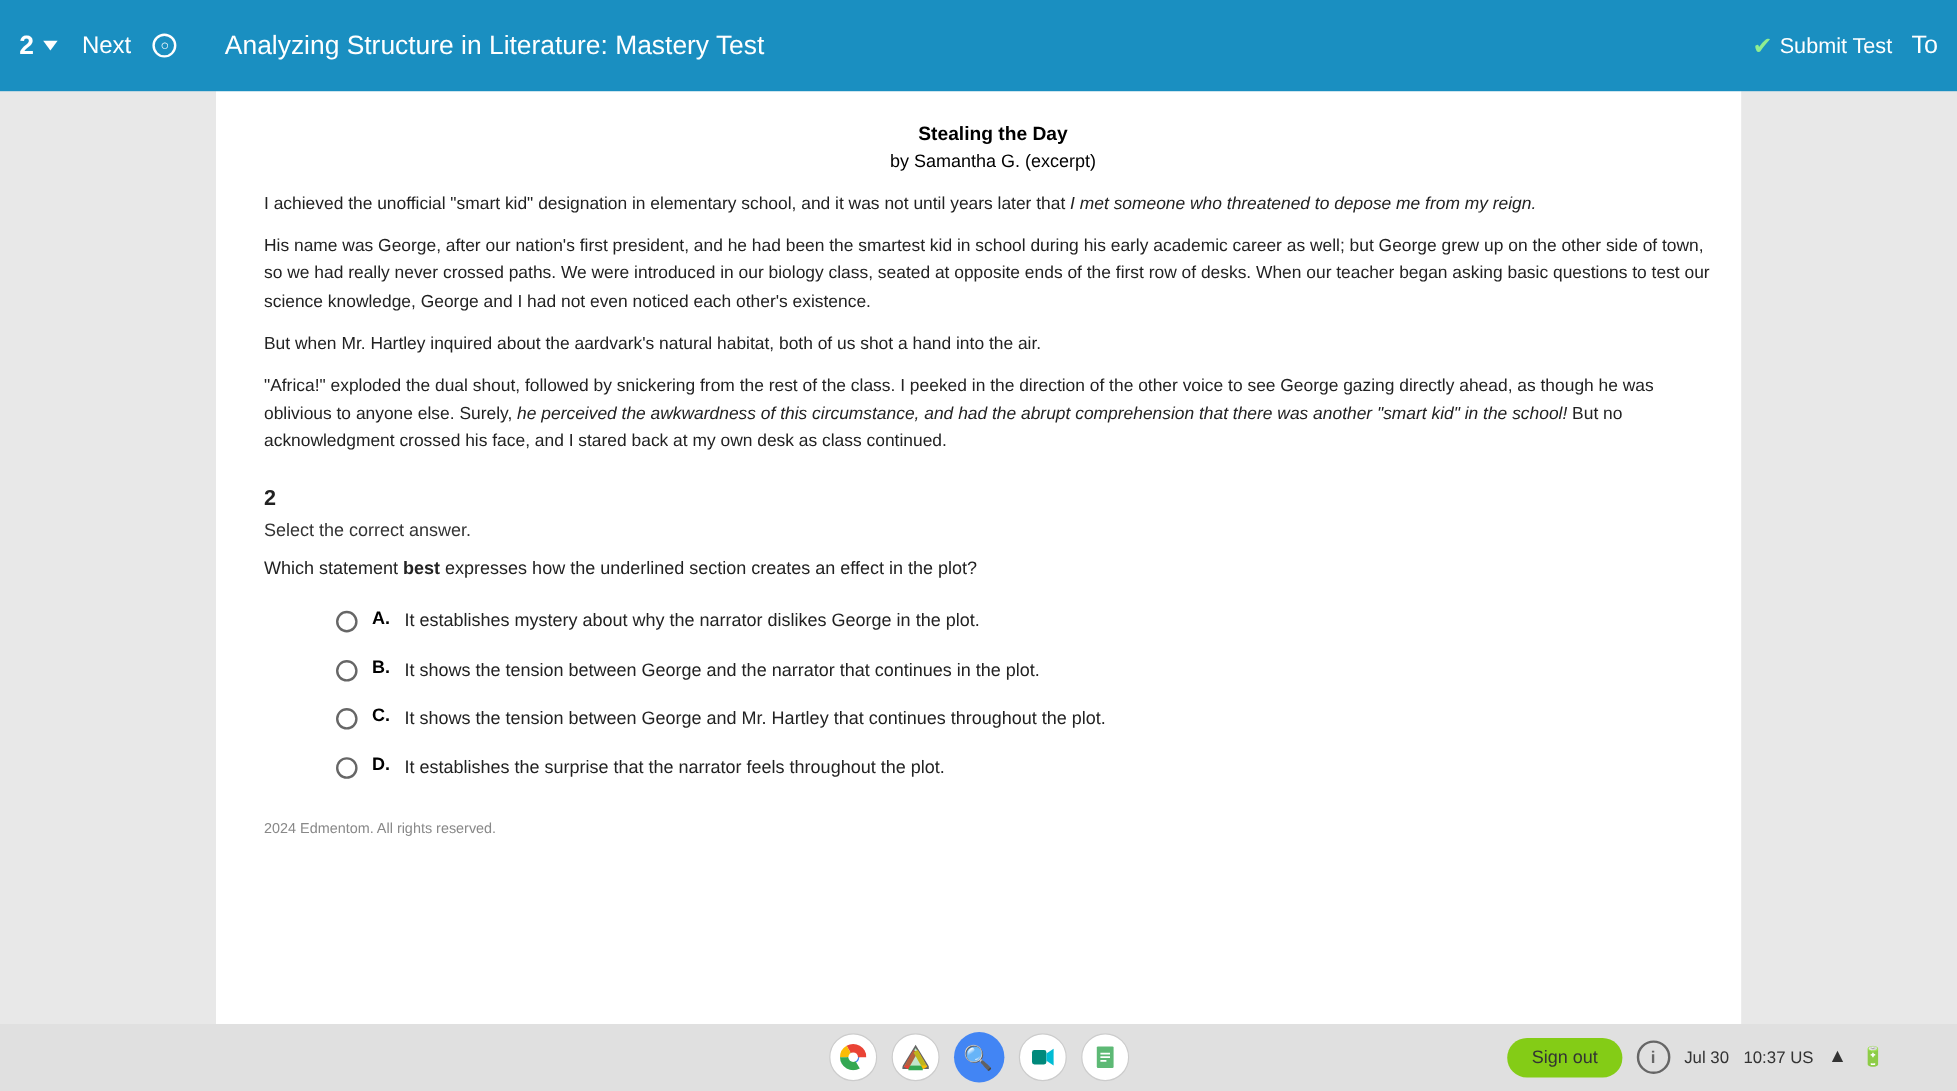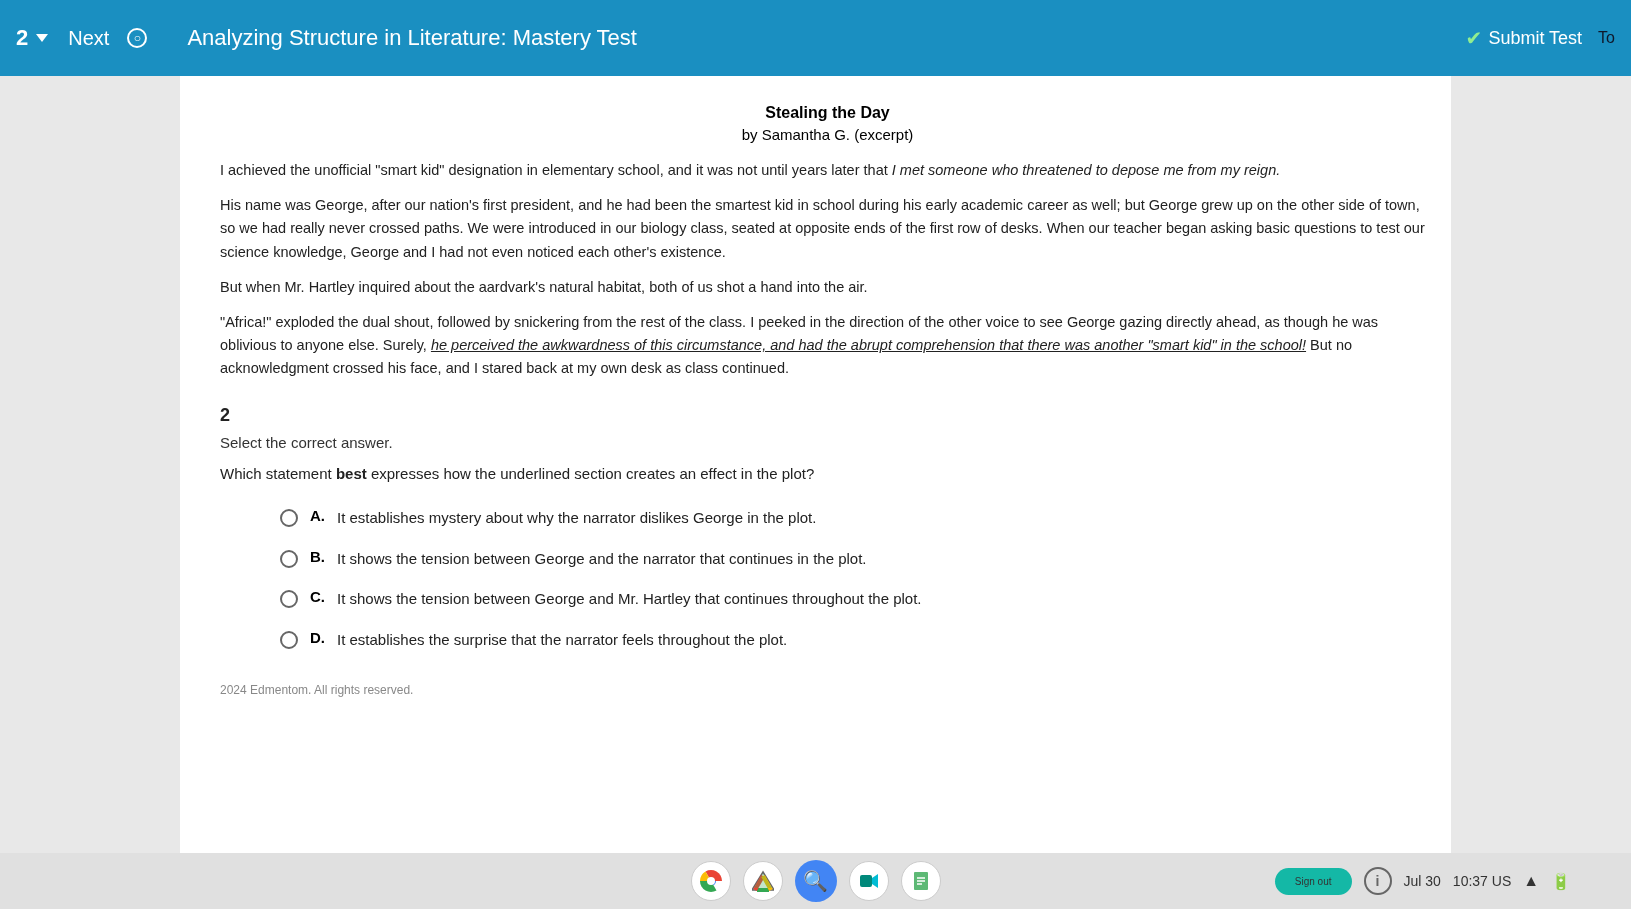--- a/index.html
+++ b/index.html
@@ -77,22 +77,22 @@
       gap: 6px;
       cursor: pointer;
       background: none;
       border: none;
     }
     .submit-check {
       color: #90ee90;
       font-size: 20px;
     }
     .to-label {
-      color: #0f172a;
-      font-size: 16px;
+      color: #ffffff;
+      font-size: 21px;
     }
 
     
     .main-content {
       background: white;
       margin: 0 180px;
       padding: 28px 16px 32px 40px;
       min-height: 780px;
     }
 
@@ -200,25 +200,25 @@
     .taskbar-icon.sheets { background: #e8e8e8; }
 
     .taskbar-right {
       position: absolute;
       right: 60px;
       display: flex;
       align-items: center;
       gap: 12px;
     }
     .sign-out-btn {
-      background: #14b8a6;
+      background: #84cc16;
       border: none;
       border-radius: 20px;
       padding: 8px 20px;
-      font-size: 10px;
+      font-size: 15px;
       color: #333;
       cursor: pointer;
     }
     .info-icon {
       width: 28px; height: 28px;
       border-radius: 50%;
       border: 2px solid #666;
       display: flex;
       align-items: center;
       justify-content: center;
@@ -230,21 +230,20 @@
     .clock-info {
       font-size: 14px;
       color: #333;
     }
     .wifi-icon {
       font-size: 16px;
       color: #333;
     }
 
     .underlined {
-      text-decoration: underline;
       font-style: italic;
     }
   </style>
 </head>
 <body>
 
 <div class="top-bar">
   <div class="top-bar-left">
     <div class="question-num">
       <span>2</span>

